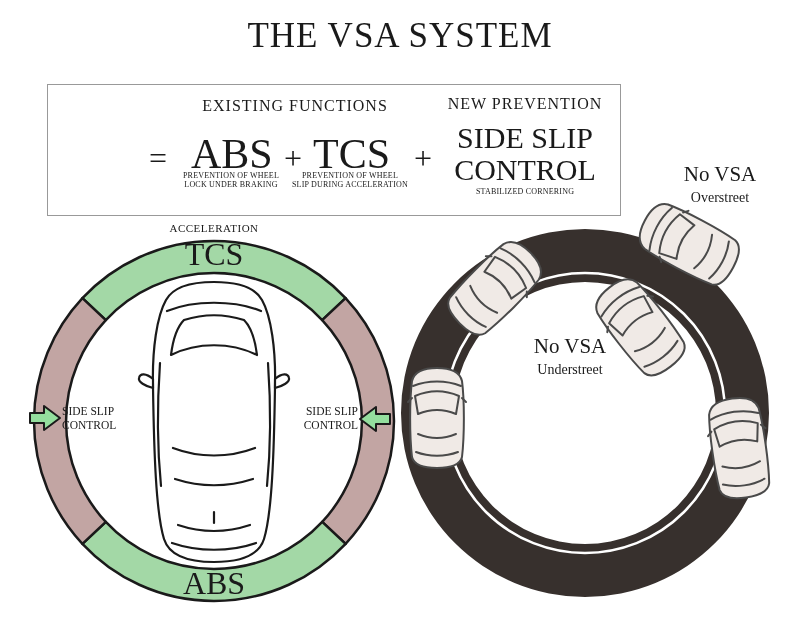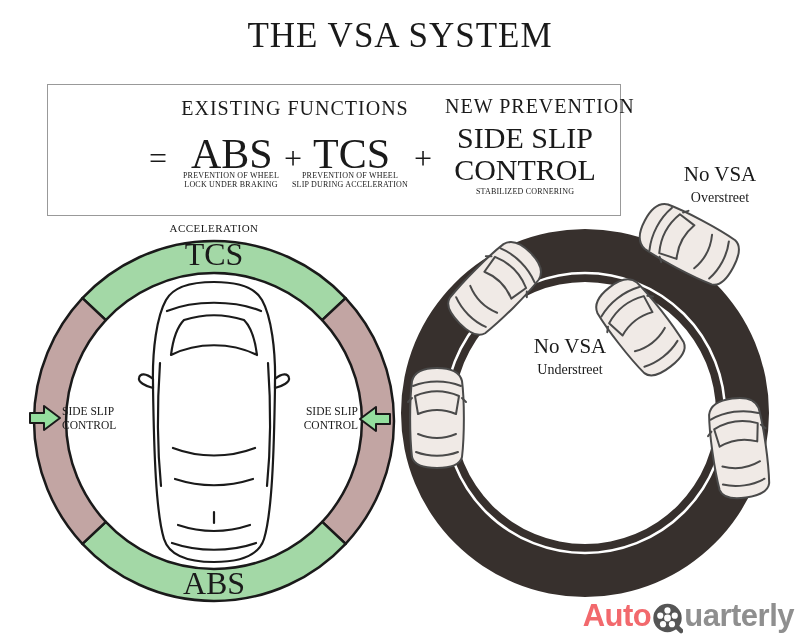--- a/index.html
+++ b/index.html
@@ -1,21 +1,21 @@
 <!DOCTYPE html>
 <html><head>
 <meta charset="utf-8">
 <style>
   html,body{margin:0;padding:0;background:#ffffff;}
   #canvas{position:relative;width:800px;height:640px;background:#ffffff;overflow:hidden;
           font-family:"Liberation Serif","DejaVu Serif",serif;color:#1a1a1a;}
   .abs{position:absolute;}
   .ctr{text-align:center;}
   .title{font-size:35px;letter-spacing:1px;}
-  .hdr{font-size:20px;letter-spacing:1px;white-space:nowrap;}
+  .hdr{font-size:16px;letter-spacing:1px;white-space:nowrap;}
   .bigterm{font-size:42px;white-space:nowrap;}
   .op{font-size:32px;}
   .sscterm{font-size:30px;white-space:nowrap;}
   .sub{font-size:8px;line-height:8.5px;letter-spacing:0.2px;white-space:nowrap;}
   .formula-box{left:47px;top:84px;width:572px;height:130px;border:1px solid #999;background:#fff;}
   .ringlbl{font-size:11px;letter-spacing:0.5px;z-index:3;}
   .ringterm{font-size:32px;z-index:3;}
   .sslbl{font-size:11.5px;line-height:14px;z-index:3;}
   .road-label{z-index:1;}
   .nv1{font-size:21px;line-height:28px;}
@@ -126,28 +126,14 @@
 
     <circle cx="195" cy="233" r="140" fill="none" stroke-width="2.5" stroke="#ffffff"></circle>
 
     <use href="#carTop" transform="translate(105,108) rotate(45)" fill="#f0eae6"></use>
     <use href="#carTop" transform="translate(299,64) rotate(-62)" fill="#f0eae6"></use>
     <use href="#carTop" transform="translate(250,147) rotate(-38)" fill="#f0eae6"></use>
     <use href="#carTop" transform="translate(47,238) rotate(0)" fill="#f0eae6"></use>
     <use href="#carTop" transform="translate(349,268) rotate(-8)" fill="#f0eae6"></use>
   </svg>
 
-  <div class="abs logo">
-    <span class="logo-auto">Auto</span>
-    <svg width="31" height="32" viewBox="0 0 31 32" style="margin:3px 1px 0 1px;">
-      <line x1="24.5" y1="24.5" x2="29.2" y2="29" stroke="#555555" stroke-width="4.5" stroke-linecap="round"></line>
-      <circle cx="15.5" cy="16" r="14.2" fill="#555555"></circle>
-      <circle cx="15.5" cy="16" r="3.4" fill="#ffffff"></circle>
-      <circle cx="15.5" cy="8.4" r="3.1" fill="#ffffff"></circle>
-      <circle cx="22.73" cy="13.65" r="3.1" fill="#ffffff"></circle>
-      <circle cx="19.97" cy="22.15" r="3.1" fill="#ffffff"></circle>
-      <circle cx="11.03" cy="22.15" r="3.1" fill="#ffffff"></circle>
-      <circle cx="8.27" cy="13.65" r="3.1" fill="#ffffff"></circle>
-    </svg>
-    <span class="logo-q">uarterly</span>
-  </div>
 
 </div>
 
 </body></html>

